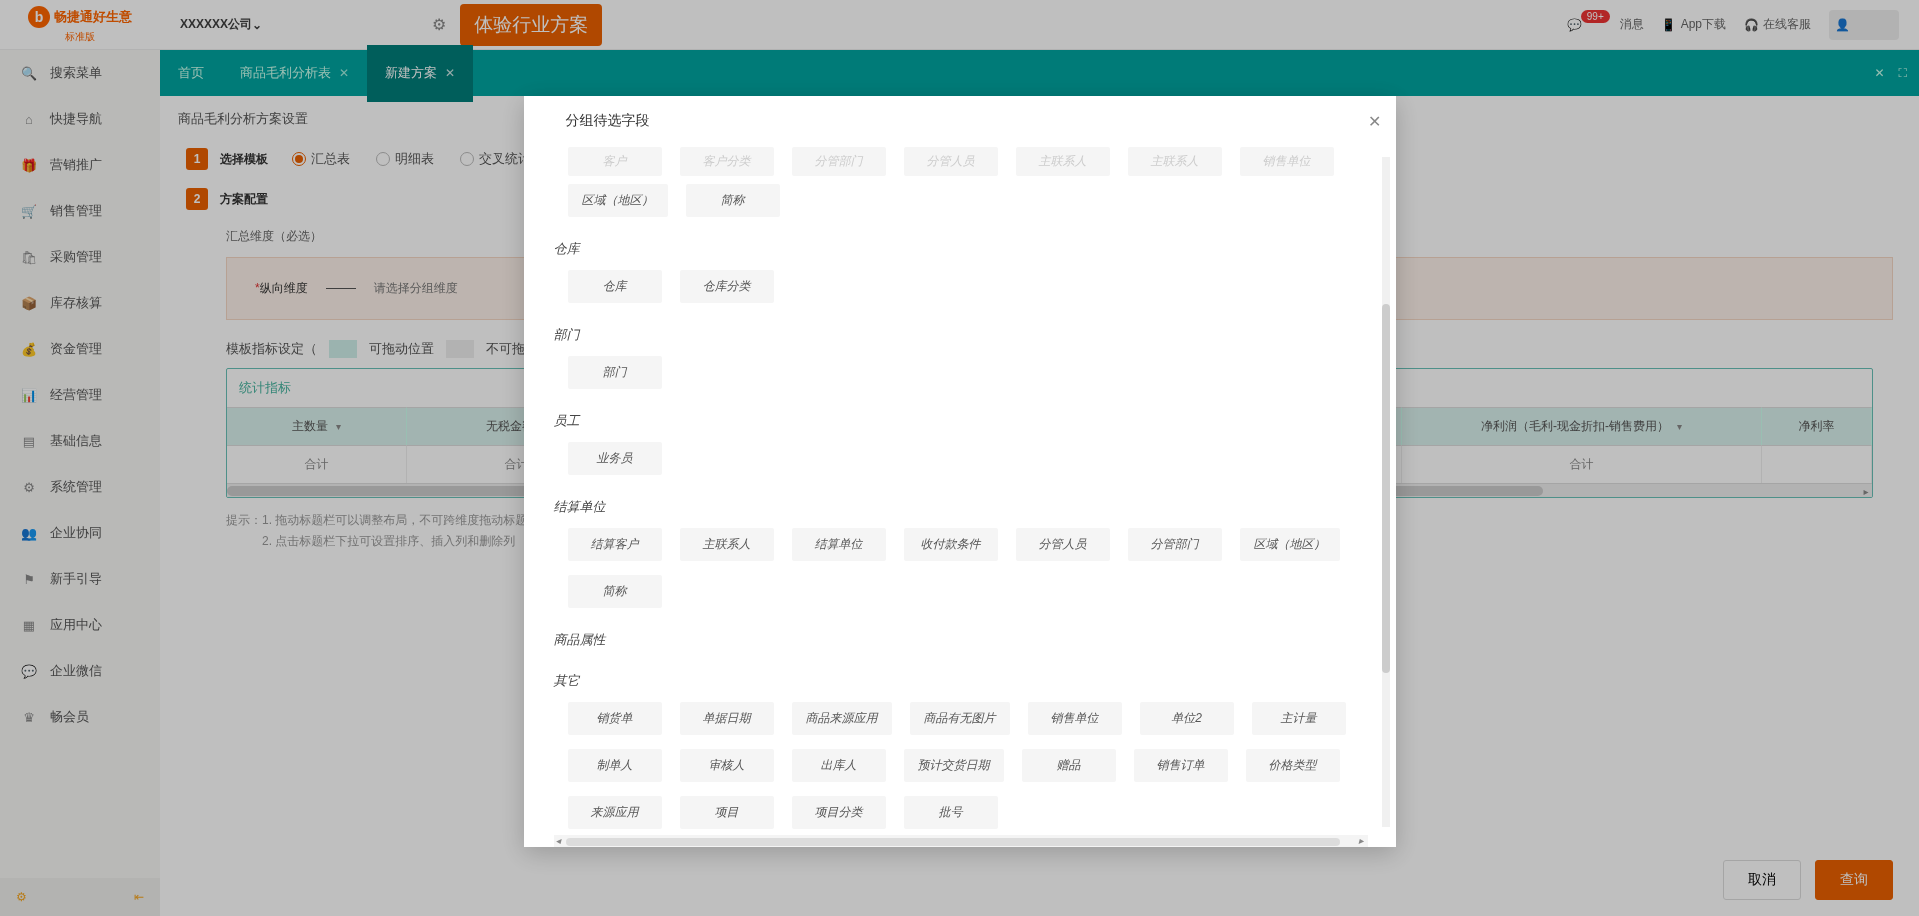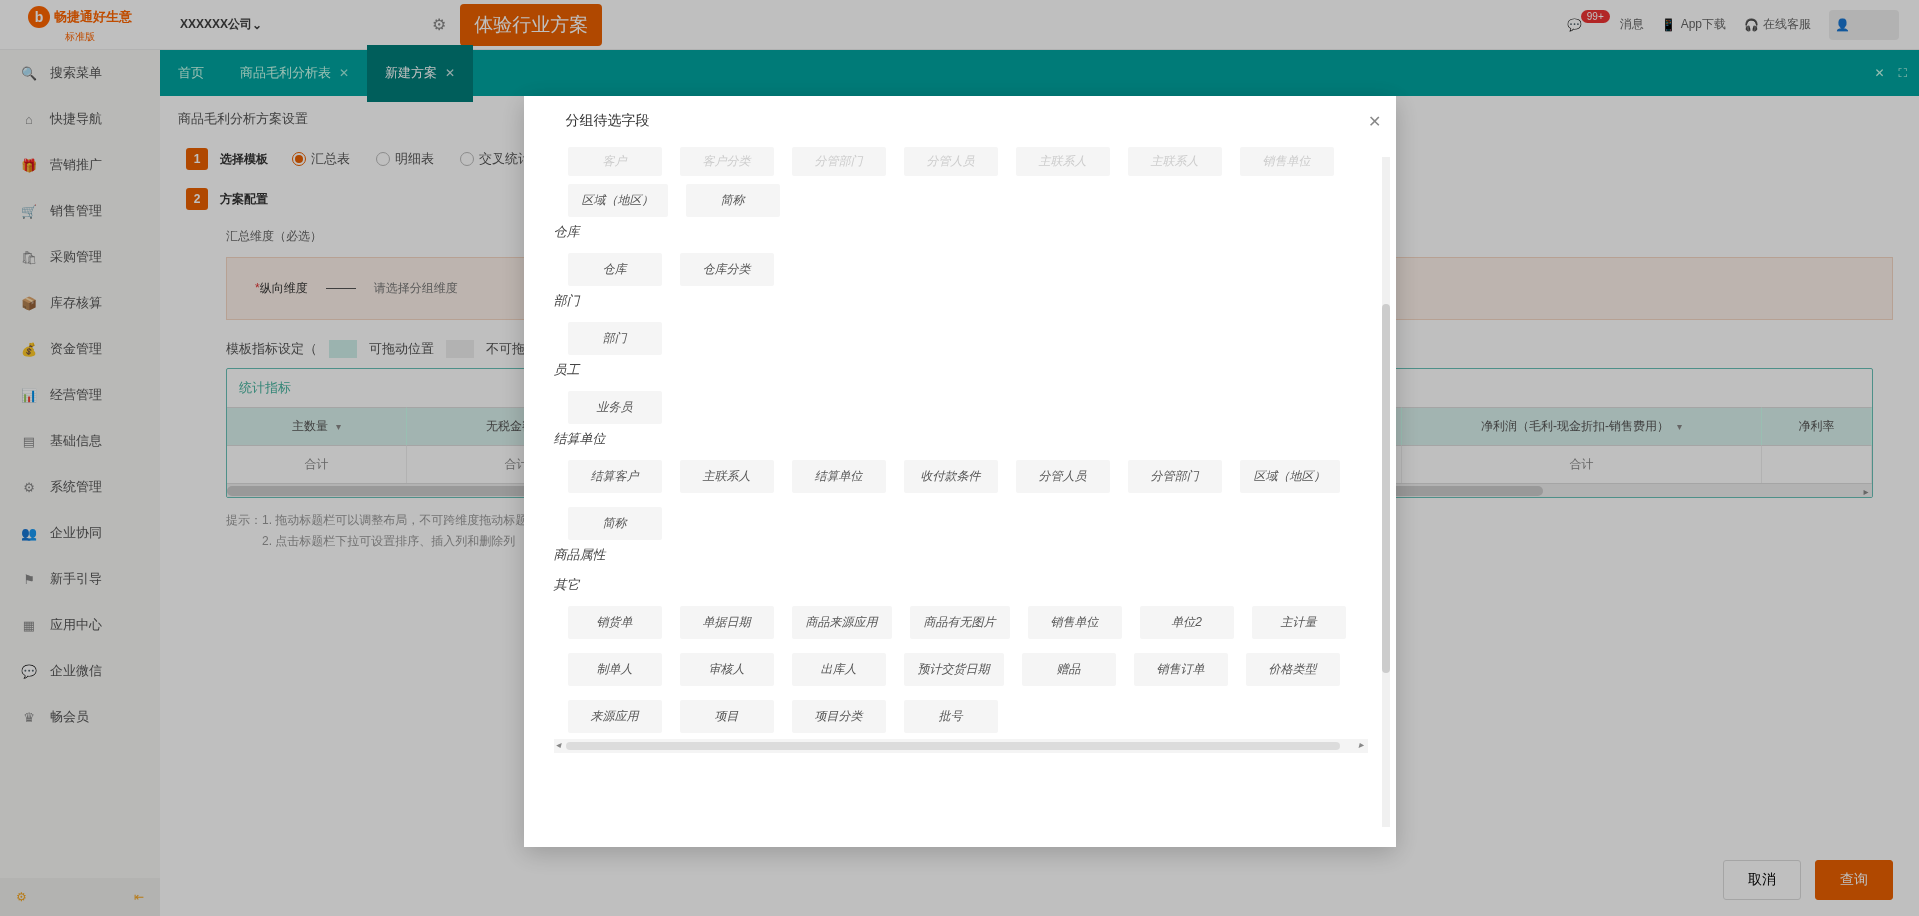--- a/index.html
+++ b/index.html
@@ -79,21 +79,21 @@
 
   
   .overlay { position: fixed; inset: 0; background: rgba(0,0,0,.25); }
   .modal { position: fixed; top: 96px; left: 50%; transform: translateX(-50%); width: 872px; background: #fff; box-shadow: 0 6px 24px rgba(0,0,0,.2); display: flex; flex-direction: column; }
   .modal-head { display: flex; align-items:flex-start; justify-content: space-between; padding: 16px 14px; font-size: 14px; margin-left: 28px; }
   .modal-close { color: #888; cursor: pointer; font-size: 16px; }
   .modal-body { padding: 0 22px 18px 30px; height: 700px; overflow-y: auto; position: relative; font-style: italic;}
   .modal-body-inner{ position:relative; padding-bottom: 6px; padding-right: 6px;}
   .peek-row{ display:flex; gap:18px; padding:0 0 8px 14px; overflow:hidden;}
   .peek-tag{ flex:0 0 auto; min-width:94px; padding:6px 14px; background:#f5f5f5; color:#ccc; font-size:12px; border-radius:2px; text-align:center; white-space:nowrap; }
-  .grp { margin-top: 6px; }
+  .grp { margin-top: 23px; }
   .grp-title { font-size: 13px; color: #444; margin-bottom: 12px; margin-left: 0; }
   .tags { display: flex; flex-wrap: wrap; gap: 14px 18px; padding-left: 14px;}
   .tag { min-width: 94px; padding: 8px 14px; background: #f5f5f5; color: #555; font-size: 12px; border-radius: 2px; text-align: center; cursor: pointer; white-space: nowrap; }
   .modal-hscroll{ height: 14px; background:#f4f4f4; position:relative; margin-top: 6px;}
   .modal-hscroll .th2{ position:absolute; left:12px; right:28px; top:3px; height:8px; background:#dcdcdc; border-radius:4px;}
   .modal-hscroll .rarr{ position:absolute; right:4px; top:0; font-size:10px; color:#888;}
   .modal-hscroll .larr{ position:absolute; left:2px; top:0; font-size:10px; color:#888;}
   .modal-vscroll{ position:absolute; right:6px; top:10px; bottom:20px; width:8px; background:#f0f0f0;}
   .modal-vscroll .vthumb{ position:absolute; left:0; right:0; top:22%; height:55%; background:#ccc; border-radius:4px;}
 </style>

